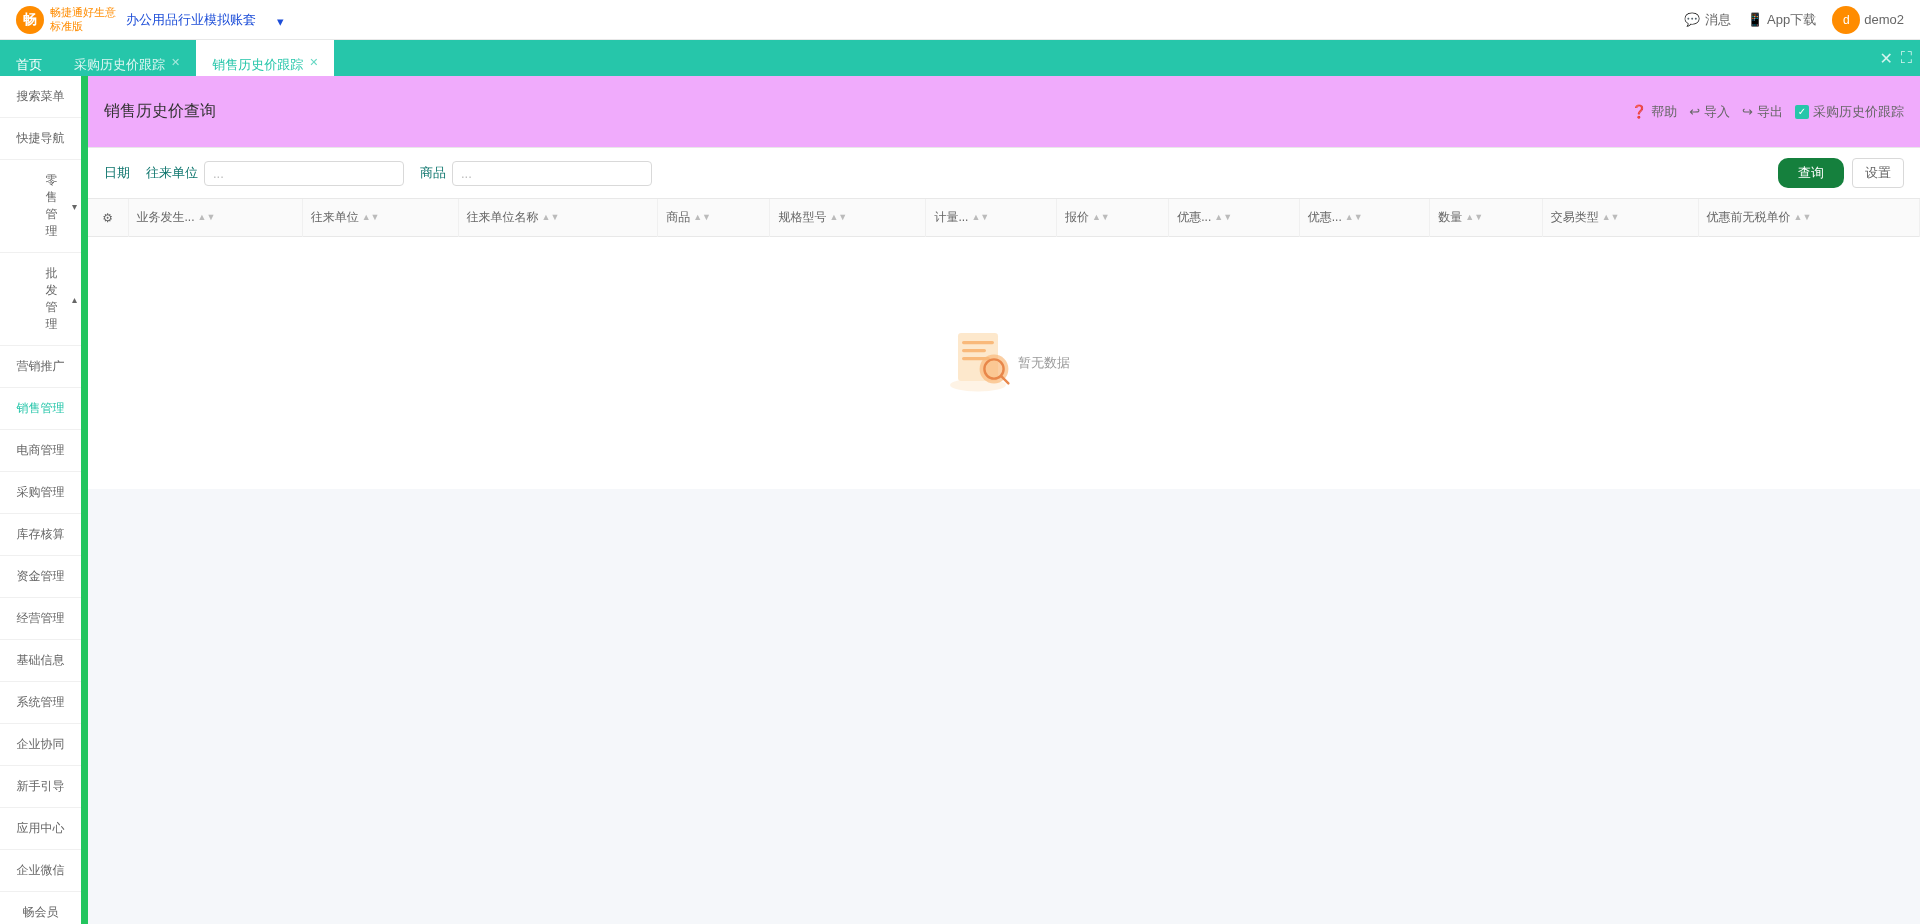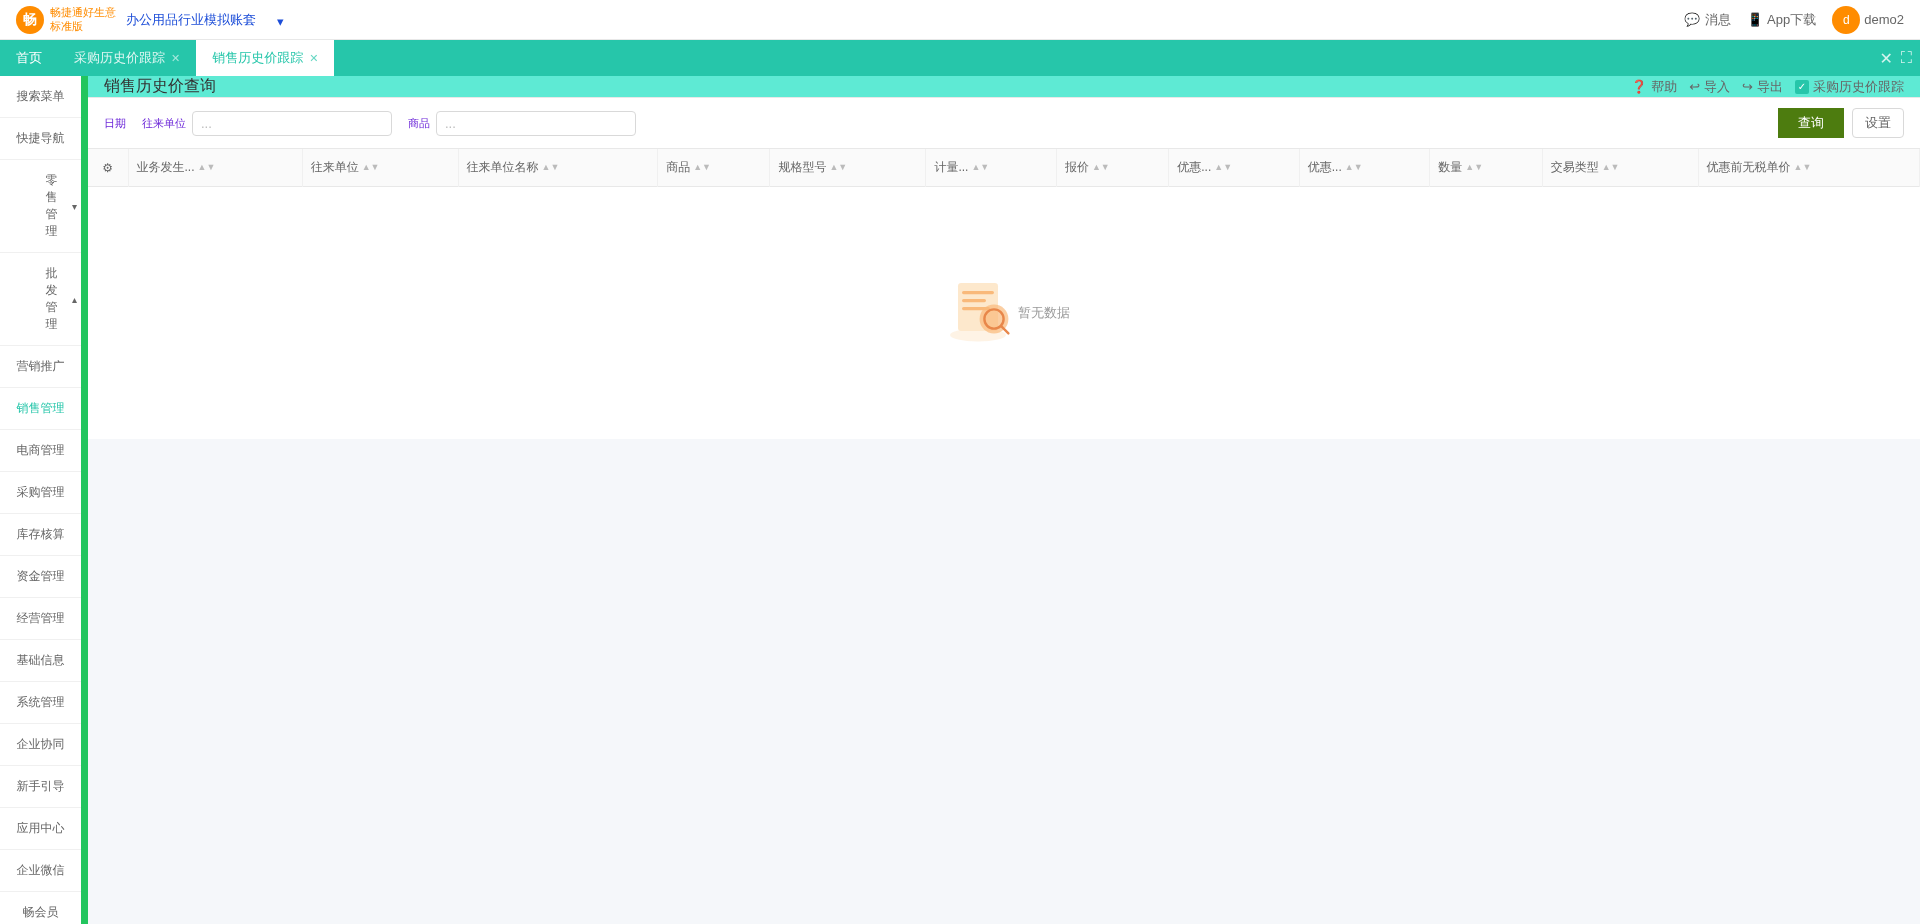--- a/index.html
+++ b/index.html
@@ -10,61 +10,61 @@
     .top-bar-left { display: flex; align-items: center; gap: 10px; }
     .logo-area { display: flex; align-items: center; gap: 6px; }
     .logo-icon { width: 28px; height: 28px; background: #ff8c00; border-radius: 50%; display: flex; align-items: center; justify-content: center; color: white; font-size: 14px; font-weight: bold; }
     .logo-text { font-size: 11px; color: #ff8c00; line-height: 1.2; }
     .company-select { display: flex; align-items: flex-end; gap: 21px; font-size: 13px; color: #1d4ed8; cursor: pointer; }
     .top-bar-right { display: flex; align-items: center; gap: 16px; font-size: 13px; color: #666; }
     .top-bar-right .icon-btn { display: flex; align-items: center; gap: 4px; cursor: pointer; }
 
     
     .tab-bar { height: 36px; background: #26c6aa; display: flex; align-items: stretch; flex-shrink: 0; }
-    .tab { display: flex; align-items: center; padding: 4px 16px; gap: 6px; cursor: pointer; font-size: 13px; color: rgba(255,255,255,0.85); position: relative; }
+    .tab { display: flex; align-items: flex-start; padding: 16px 16px; gap: 6px; cursor: pointer; font-size: 13px; color: rgba(255,255,255,0.85); position: relative; }
     .tab.active { background: #fff; color: #26c6aa; font-weight: 500; }
     .tab.home { color: white; }
     .tab-close { font-size: 11px; cursor: pointer; opacity: 0.7; }
     .tab-bar-right { margin-left: auto; display: flex; align-items: center; padding: 0 8px; gap: 8px; }
     .tab-bar-btn { color: white; cursor: pointer; font-size: 16px; opacity: 0.8; }
 
     
     .content-area { display: flex; flex: 1; overflow: hidden; }
 
     
     .sidebar { width: 88px; background: #fff; border-right: 7px solid #22c55e; display: flex; flex-direction: column; flex-shrink: 0; overflow-y: auto; }
     .sidebar-item { padding: 12px 4px; text-align: center; cursor: pointer; font-size: 12px; color: #666; border-bottom: 1px solid #f0f0f0; transition: color 0.2s; }
     .sidebar-item.active { color: #26c6aa; }
     .sidebar-item.has-sub { display: flex; align-items: center; justify-content: center; gap: 13px; padding-left: 44px; }
     .sidebar-item .arrow { font-size: 10px; }
 
     
     .page-content { flex: 1; background: #f5f7fa; overflow: auto; padding: 0; }
 
     
-    .page-header { background: #5eead4; padding: 0 16px; display: flex; align-items: center; justify-content: space-between; border-bottom: 1px solid #e8e8e8; }
+    .page-header { background: #f0abfc; padding: 25px 16px; display: flex; align-items: center; justify-content: space-between; border-bottom: 1px solid #e8e8e8; }
     .page-title { font-size: 16px; font-weight: 500; color: #333; }
     .page-header-actions { display: flex; align-items: center; gap: 12px; font-size: 13px; color: #666; }
     .page-header-actions .action-item { display: flex; align-items: center; gap: 4px; cursor: pointer; }
     .checkbox-item { display: flex; align-items: center; gap: 4px; }
     .checkbox-teal { width: 14px; height: 14px; background: #26c6aa; border-radius: 2px; display: flex; align-items: center; justify-content: center; color: white; font-size: 10px; }
 
     
     .filter-area { background: #fff; padding: 10px 16px; border-bottom: 1px solid #e8e8e8; }
     .filter-row { display: flex; align-items: center; gap: 16px; flex-wrap: wrap; }
     .filter-item { display: flex; align-items: center; gap: 6px; }
-    .filter-label { color: #6d28d9; font-size: 11px; flex-shrink: 0; }
+    .filter-label { color: #0f766e; font-size: 13px; flex-shrink: 0; }
     .date-range-options { display: flex; align-items: center; gap: 4px; }
     .date-option { padding: 2px 6px; font-size: 12px; color: #666; cursor: pointer; border-radius: 2px; }
     .date-option.active { background: #ff8c00; color: white; border-radius: 10px; }
     .date-display { font-size: 12px; color: #999; margin-top: 2px; }
     .filter-input { border: 1px solid #d9d9d9; border-radius: 4px; padding: 4px 8px; font-size: 13px; color: #999; min-width: 200px; display: flex; align-items: center; justify-content: space-between; cursor: pointer; }
     .filter-input .dots { color: #bbb; }
     .filter-right { margin-left: auto; display: flex; align-items: center; gap: 8px; }
-    .btn-query { background: #4d7c0f; color: white; border: none; padding: 6px 20px; border-radius: 0; cursor: pointer; font-size: 13px; }
+    .btn-query { background: #15803d; color: white; border: none; padding: 6px 20px; border-radius: 10px; cursor: pointer; font-size: 13px; }
     .btn-settings { border: 1px solid #d9d9d9; background: #fff; color: #666; padding: 5px 12px; border-radius: 4px; cursor: pointer; font-size: 13px; }
 
     
     .table-area { background: #fff; margin: 0; }
     .table-container { overflow-x: auto; }
     table { width: 100%; border-collapse: collapse; font-size: 13px; }
     thead tr { background: #fafafa; border-bottom: 1px solid #e8e8e8; }
     th { padding: 10px 8px; text-align: left; color: #666; font-weight: normal; border-right: 1px solid #f0f0f0; white-space: nowrap; font-size: 12px; }
     th:first-child { width: 40px; text-align: center; }
     th .sort-arrows { display: inline-flex; flex-direction: column; font-size: 9px; color: #bbb; margin-left: 3px; line-height: 1; }

